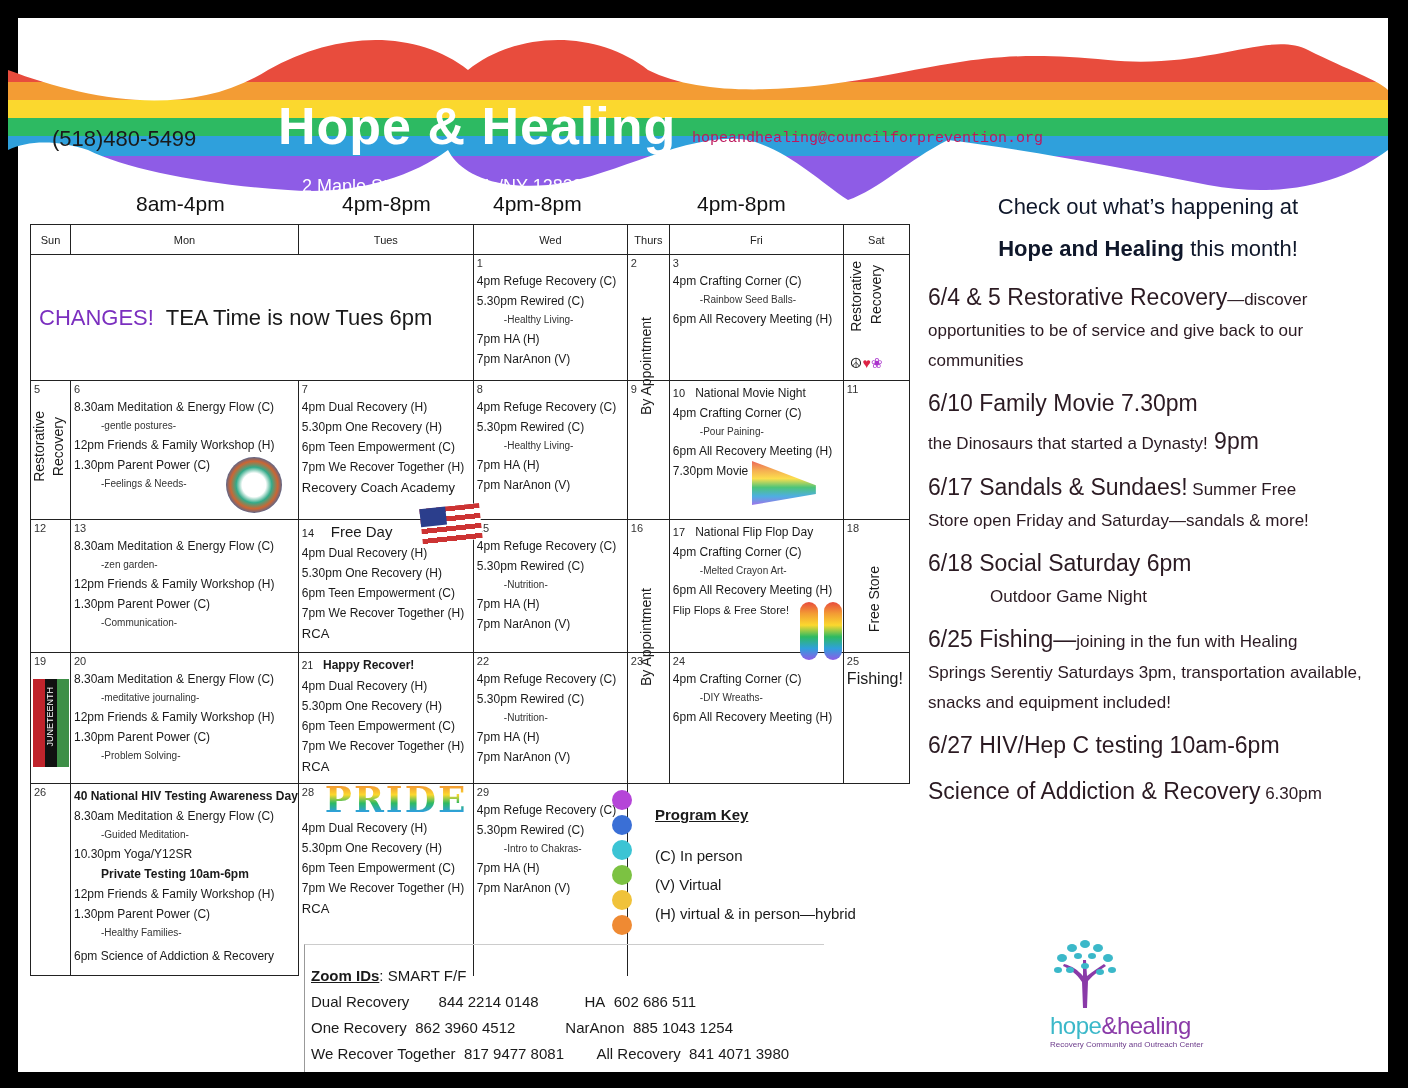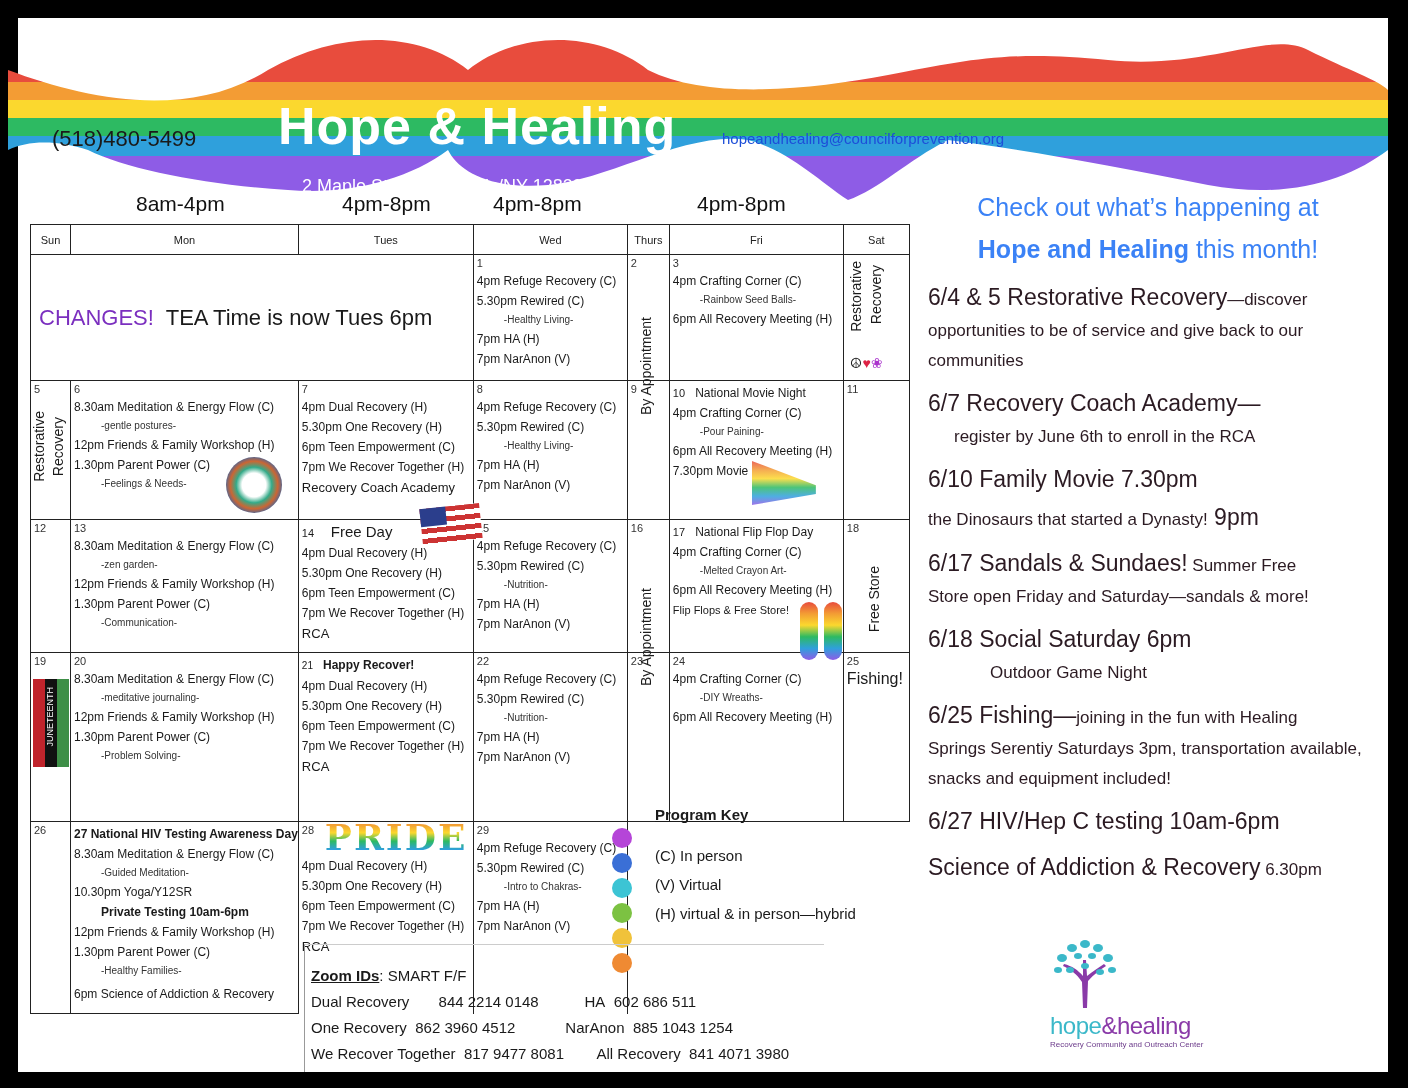--- a/index.html
+++ b/index.html
@@ -8,21 +8,21 @@
   .frame-top { position: absolute; left: 0; top: 0; width: 1408px; height: 18px; background: #000; }
   .frame-left { position: absolute; left: 0; top: 0; width: 18px; height: 1088px; background: #000; }
   .frame-right { position: absolute; right: 0; top: 0; width: 20px; height: 1088px; background: #000; }
   .frame-bottom { position: absolute; left: 0; bottom: 0; width: 1408px; height: 16px; background: #000; }
 
   .banner { position: absolute; left: 8px; top: 30px; width: 1100px; height: 170px; }
   .banner svg { position: absolute; left: 0; top: 0; }
   .banner .phone { position: absolute; left: 44px; top: 96px; font-size: 22px; color: #1a1a1a; }
   .banner .title { position: absolute; left: 270px; top: 66px; font-size: 52px; font-weight: bold; color: #fff; letter-spacing: 1px; }
   .banner .address { position: absolute; left: 294px; top: 146px; font-size: 18px; font-weight: normal; color: #fff; }
-  .banner .email { position: absolute; left: 714px; top: 100px; font-size: 15px; color: #1d4ed8; }
+  .banner .email { position: absolute; left: 684px; top: 100px; font-size: 15px; color: #be185d; font-family: Liberation Mono, monospace; }
 
   .hours { position: absolute; top: 192px; font-size: 21px; color: #111; }
 
   table.cal { position: absolute; left: 30px; top: 224px; border-collapse: collapse; table-layout: fixed; }
   table.cal td, table.cal th { border: 1.5px solid #222; vertical-align: top; font-weight: normal; }
   table.cal th { height: 30px; font-size: 11px; text-align: center; vertical-align: middle; color: #222; }
   .daynum { font-size: 11px; color: #333; display: block; padding: 2px 3px; }
   .ev { font-size: 12px; line-height: 20px; padding-left: 3px; white-space: nowrap; }
   .sub { font-size: 10px; line-height: 18px; padding-left: 30px; color: #333; white-space: nowrap; }
   .big { font-size: 13px; line-height: 22px; padding-left: 3px; }
@@ -35,21 +35,21 @@
 
   .key { position: absolute; left: 655px; top: 806px; }
   .key .hd { font-size: 15px; font-weight: bold; text-decoration: underline; margin-bottom: 18px; }
   .key .row { font-size: 15px; line-height: 29px; }
 
   .zoom-box { position: absolute; left: 304px; top: 944px; width: 520px; height: 128px; border-left: 1px solid #999; border-top: 1px solid #ccc; padding: 18px 0 0 6px; }
   .zoom-box .row { font-size: 15px; line-height: 26px; white-space: nowrap; }
   .zoom-box u { font-weight: bold; }
 
   .side { position: absolute; left: 928px; top: 186px; width: 450px; color: #2b1a22; }
-  .side .intro { color: #3b82f6; font-size: 25px; text-align: center; line-height: 42px; width: 440px; }
+  .side .intro { color: #0f172a; font-size: 22px; text-align: center; line-height: 42px; width: 440px; }
   .side .intro b { font-weight: bold; }
   .side .item { margin-top: 8px; }
   .side .h { font-size: 23px; line-height: 38px; }
   .side .t { font-size: 17px; line-height: 30px; }
 
   .logo { position: absolute; left: 1050px; top: 936px; width: 170px; text-align: left; }
   .logo .word { font-size: 24px; letter-spacing: -0.5px; }
   .logo .word .a { color: #3bb8c9; }
   .logo .word .b { color: #8a3aa8; }
   .logo .tag { font-size: 8px; color: #6b3a8a; }
@@ -259,21 +259,21 @@
       </div>
     </td>
     <td>
       <div class="cellrel">
         <span class="daynum">18</span>
         <span class="vert" style="position:absolute;left:22px;top:46px">Free Store</span>
       </div>
     </td>
   </tr>
 
-  <tr style="height:169px">
+  <tr style="height:131px">
     <td>
       <div class="cellrel">
         <span class="daynum">19</span>
         <div class="deco" style="left:2px;top:26px;width:36px;height:88px;background:linear-gradient(90deg,#c0242c 0 33%,#111 33% 66%,#3e8f47 66%)">
           <span class="vert" style="color:#fff;font-size:9px;position:absolute;left:12px;top:8px">JUNETEENTH</span>
         </div>
       </div>
     </td>
     <td>
       <span class="daynum">20</span>
@@ -315,21 +315,21 @@
       <span class="daynum">25</span>
       <div class="ev" style="font-size:16px">Fishing!</div>
     </td>
   </tr>
 
   <tr style="height:192px">
     <td>
       <span class="daynum">26</span>
     </td>
     <td>
-      <div class="ev bold" style="padding-top:2px">27 National HIV Testing Awareness Day</div>
+      <div class="ev bold" style="padding-top:2px">40 National HIV Testing Awareness Day</div>
       <div class="ev">8.30am Meditation &amp; Energy Flow (C)</div>
       <div class="sub">-Guided Meditation-</div>
       <div class="ev">10.30pm Yoga/Y12SR</div>
       <div class="ev bold" style="padding-left:30px">Private Testing 10am-6pm</div>
       <div class="ev">12pm Friends &amp; Family Workshop (H)</div>
       <div class="ev">1.30pm Parent Power (C)</div>
       <div class="sub">-Healthy Families-</div>
       <div class="ev" style="padding-top:4px">6pm Science of Addiction &amp; Recovery</div>
     </td>
     <td style="border-bottom:none">
@@ -398,24 +398,20 @@
   </div>
 </div>
 
 <div class="side">
   <div class="intro">Check out what’s happening at</div>
   <div class="intro"><b>Hope and Healing</b><span> this month!</span></div>
 
   <div class="item">
     <div><span class="h">6/4 &amp; 5 Restorative Recovery</span><span class="t">—discover</span></div>
     <div class="t">opportunities to be of service and give back to our communities</div>
-  </div>
-  <div class="item">
-    <div class="h">6/7 Recovery Coach Academy—</div>
-    <div class="t" style="padding-left:26px">register by June 6th to enroll in the RCA</div>
   </div>
   <div class="item">
     <div class="h">6/10 Family Movie 7.30pm</div>
     <div><span class="t">the Dinosaurs that started a Dynasty!</span><span class="h"> 9pm</span></div>
   </div>
   <div class="item">
     <div><span class="h">6/17 Sandals &amp; Sundaes!</span><span class="t"> Summer Free</span></div>
     <div class="t">Store open Friday and Saturday—sandals &amp; more!</div>
   </div>
   <div class="item">

